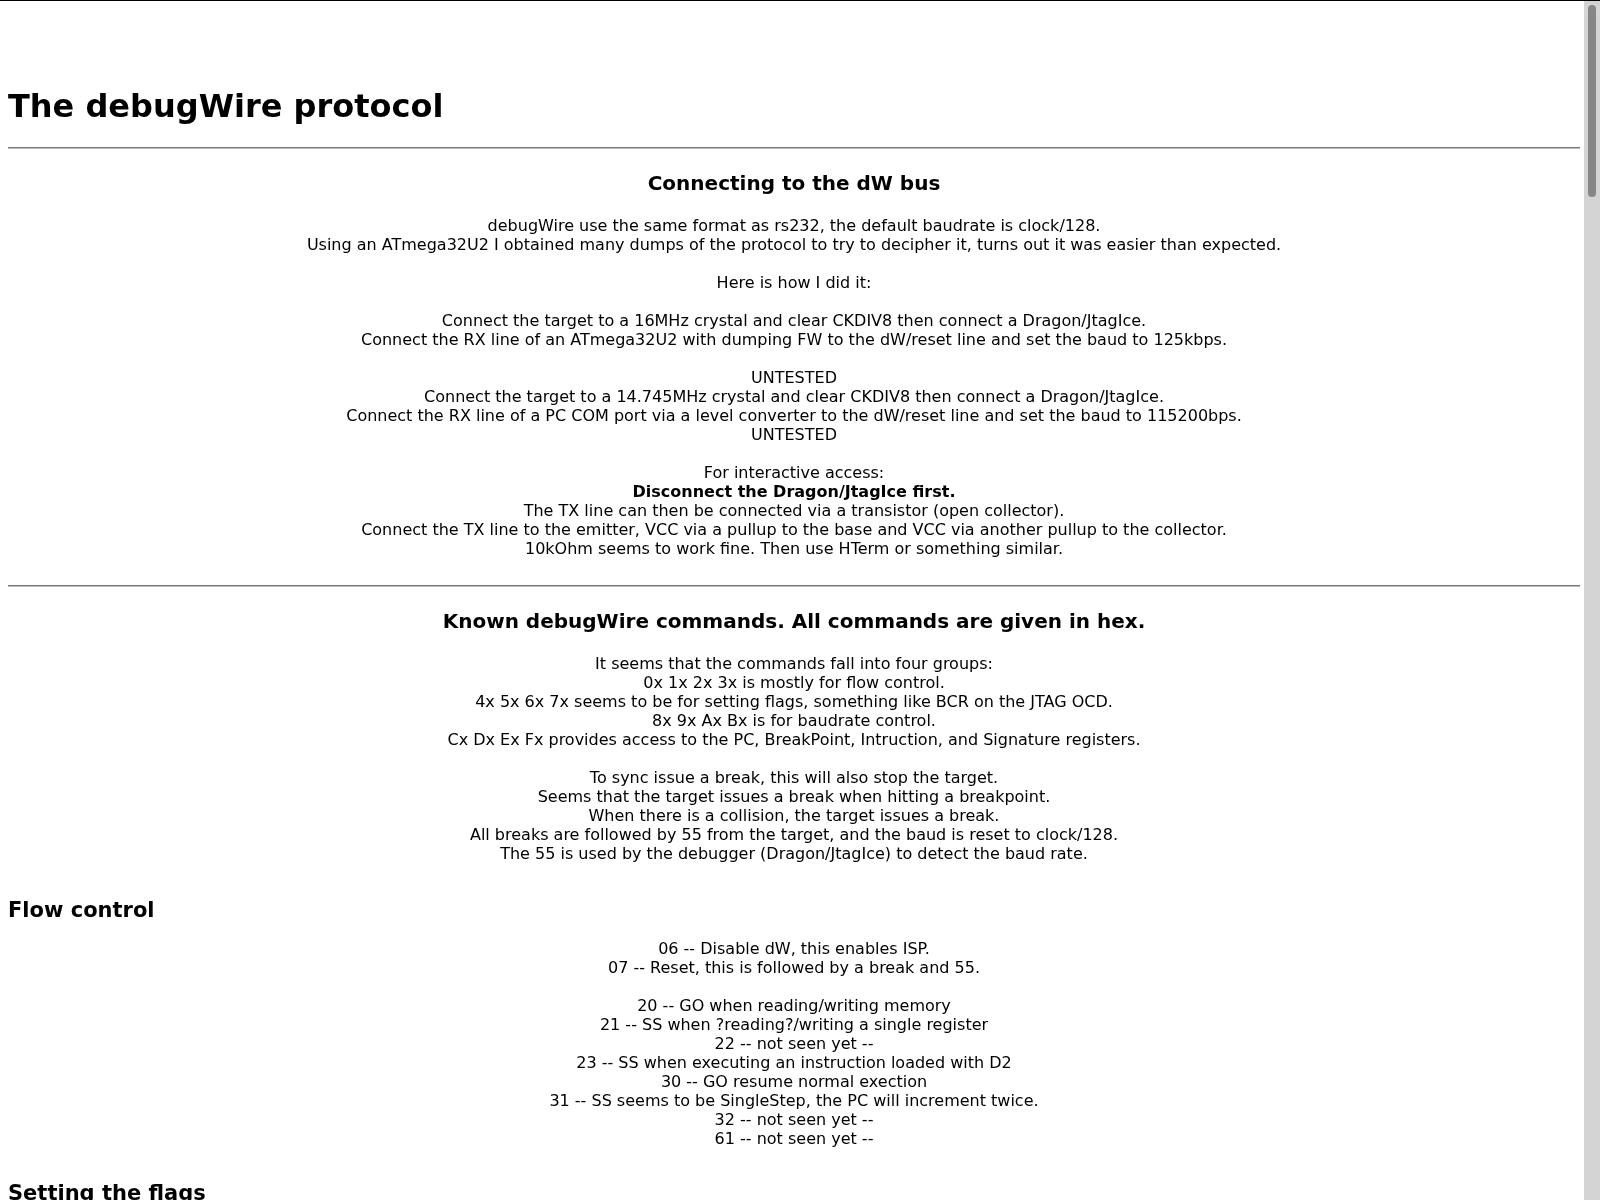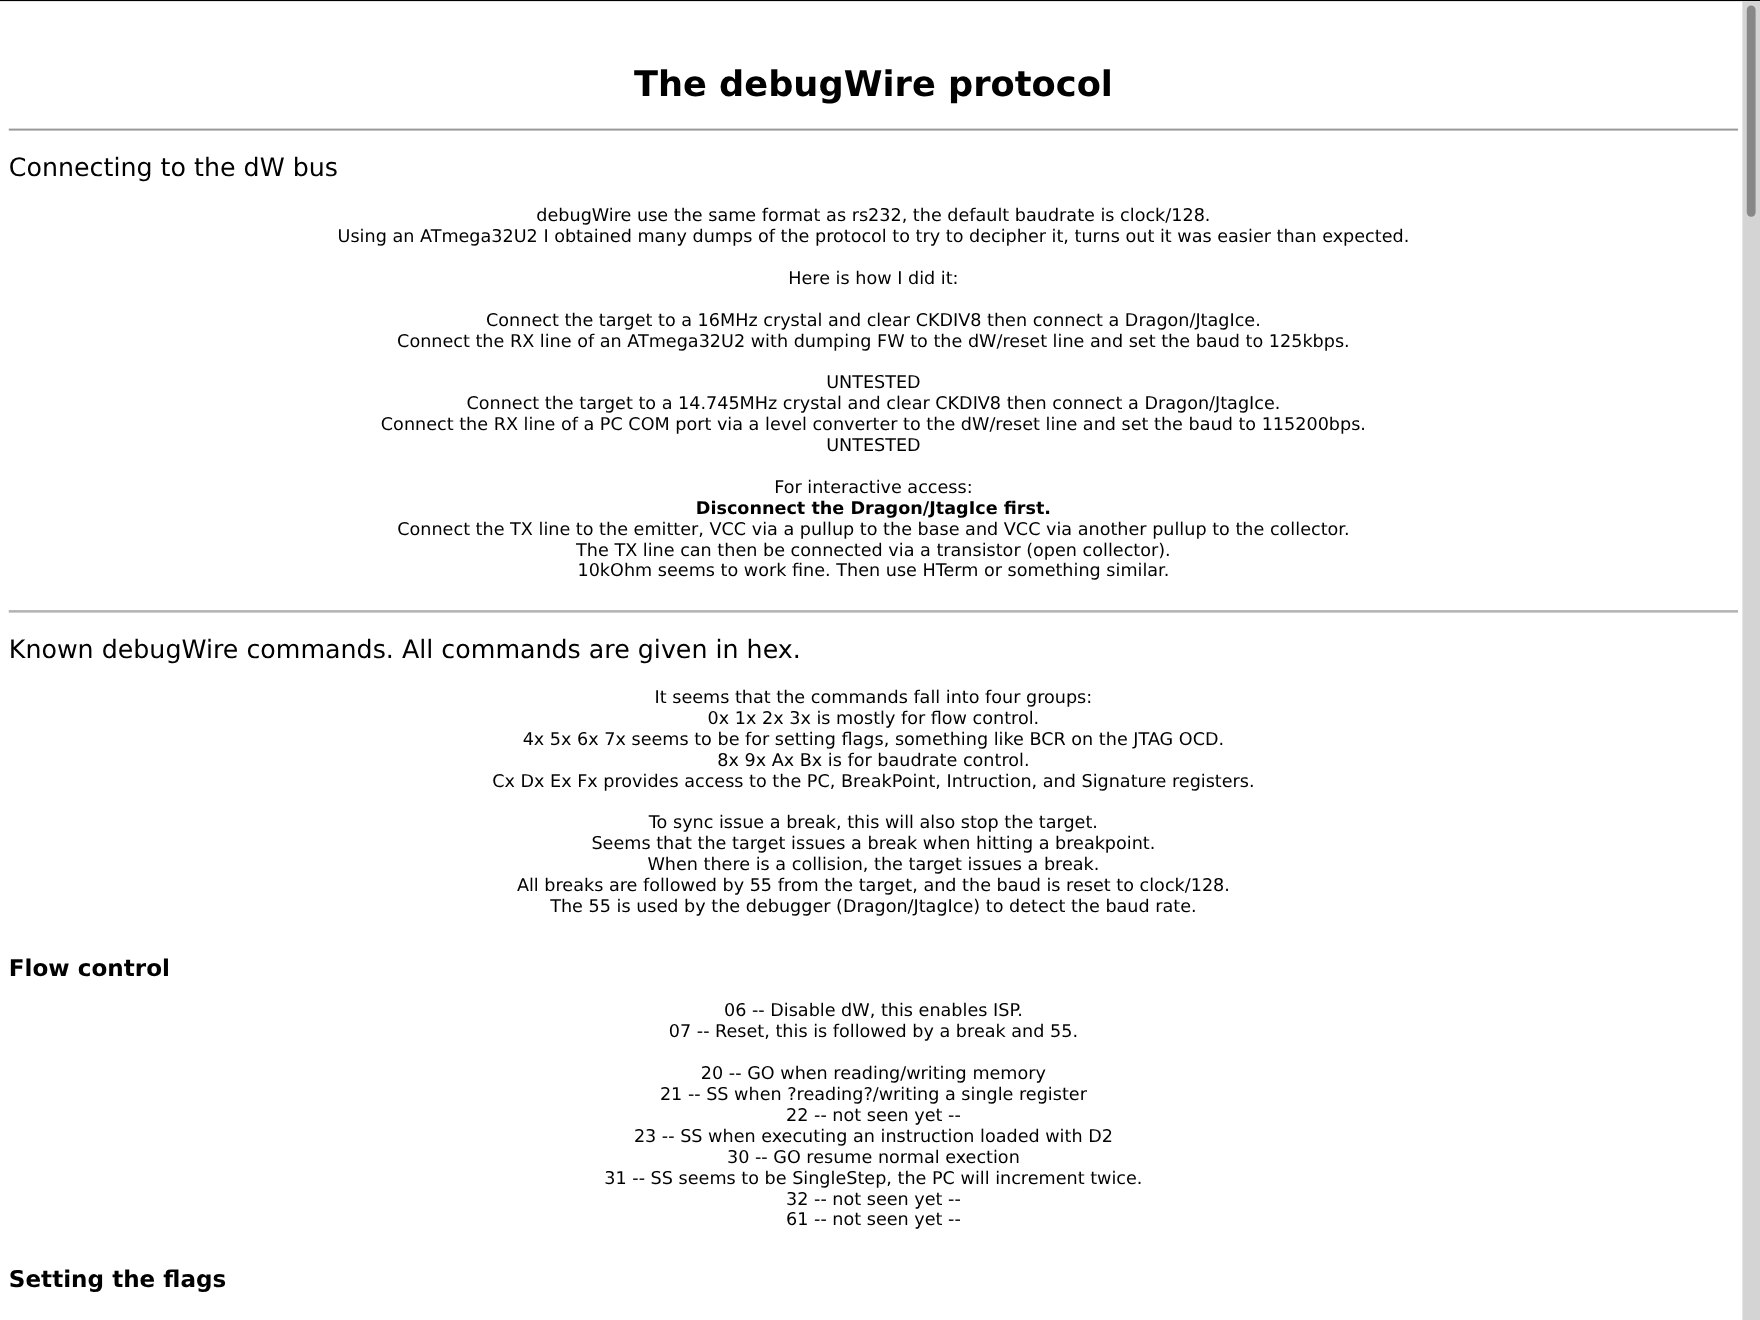--- a/index.html
+++ b/index.html
@@ -3,29 +3,29 @@
 <meta charset="utf-8">
 <style>
   html, body { margin: 0; padding: 0; background: #ffffff; }
   body {
     width: 1600px; height: 1200px; overflow: hidden; position: relative;
     font-family: "DejaVu Sans", sans-serif; font-size: 16px; color: #000;
     border-top: 1px solid #000; box-sizing: border-box;
   }
   .page { position: absolute; left: 8px; top: 0; width: 1572px; }
   h1 {
-    font-size: 32px; font-weight: bold; text-align: center;
-    margin: 0; padding-top: 56px; line-height: 38px; height: 38px;
+    font-size: 32px; font-weight: bold; 
+    margin: 0; padding-top: 86px; line-height: 38px; height: 38px;
   }
   hr {
     border: none; border-top: 1px solid #777; border-bottom: 1px solid #bbb;
     margin: 0; height: 0;
   }
   hr.hr1 { margin-top: 22px; }
-  h2 { font-size: 23px; font-weight: normal; margin: 0; line-height: 28px; }
+  h2 { font-size: 20px; font-weight: bold; margin: 0; line-height: 28px; text-align: center; }
   h2.h2a { margin-top: 20px; }
   h2.h2b { margin-top: 20px; }
   h3 { font-size: 21px; font-weight: bold; margin: 0; line-height: 22px; }
   .para { margin: 0; line-height: 19px; }
   .p1 { margin-top: 19px; }
   .line { display: block; white-space: pre; height: 19px; text-align: center; }
   .blank { display: block; height: 19px; }
   b { font-weight: bold; }
   hr.hr2 { margin-top: 27px; }
   .p2 { margin-top: 19px; }
@@ -58,22 +58,22 @@
       <span class="line">Connect the target to a 16MHz crystal and clear CKDIV8 then connect a Dragon/JtagIce.</span>
       <span class="line">Connect the RX line of an ATmega32U2 with dumping FW to the dW/reset line and set the baud to 125kbps.</span>
       <span class="blank"></span>
       <span class="line">UNTESTED</span>
       <span class="line">Connect the target to a 14.745MHz crystal and clear CKDIV8 then connect a Dragon/JtagIce.</span>
       <span class="line">Connect the RX line of a PC COM port via a level converter to the dW/reset line and set the baud to 115200bps.</span>
       <span class="line">UNTESTED</span>
       <span class="blank"></span>
       <span class="line">For interactive access:</span>
       <b class="line">Disconnect the Dragon/JtagIce first.</b>
+      <span class="line">The TX line can then be connected via a transistor (open collector).</span>
       <span class="line">Connect the TX line to the emitter, VCC via a pullup to the base and VCC via another pullup to the collector.</span>
-      <span class="line">The TX line can then be connected via a transistor (open collector).</span>
       <span class="line">10kOhm seems to work fine. Then use HTerm or something similar.</span>
     </div>
 
   <hr class="hr2">
 
   <h2 class="h2b">Known debugWire commands. All commands are given in hex.</h2>
   <div class="para p2" id="sec1">
       <span class="line">It seems that the commands fall into four groups:</span>
       <span class="line">0x 1x 2x 3x is mostly for flow control.</span>
       <span class="line">4x 5x 6x 7x seems to be for setting flags, something like BCR on the JTAG OCD.</span>

